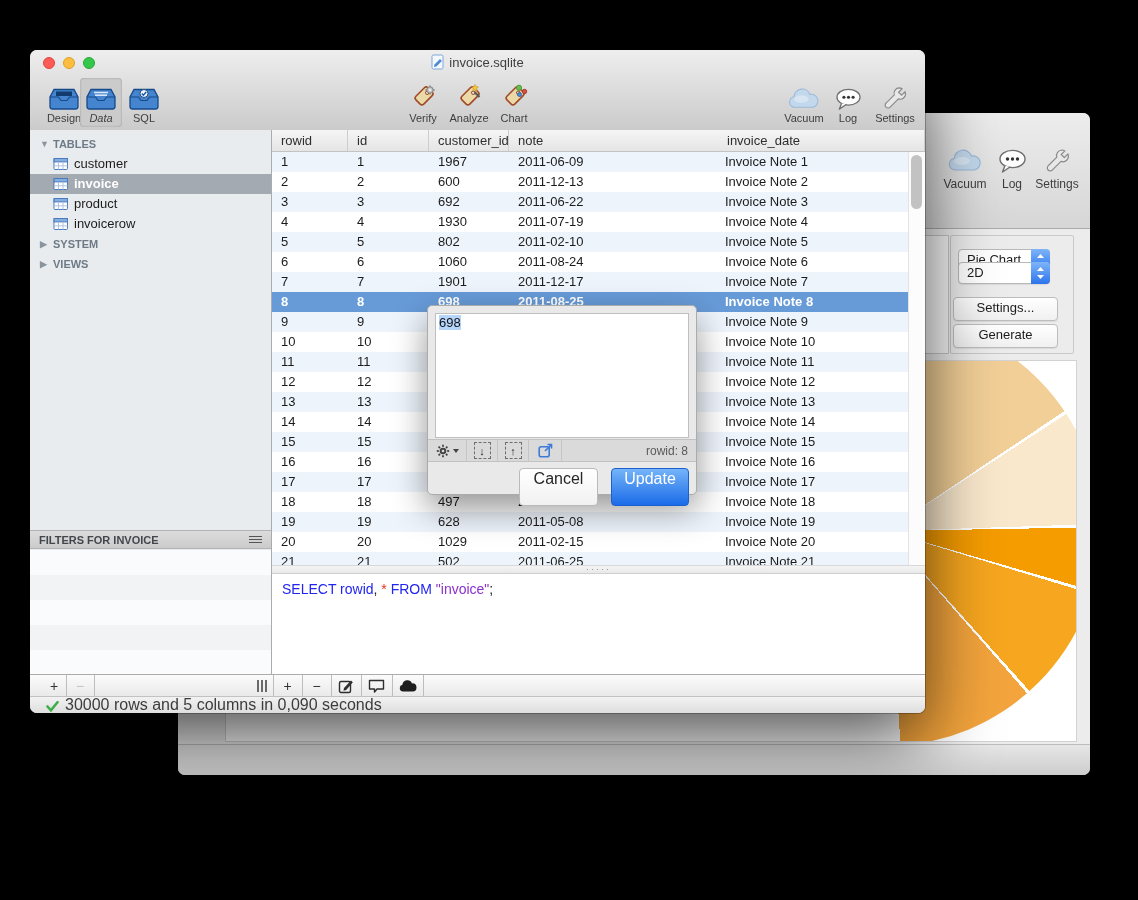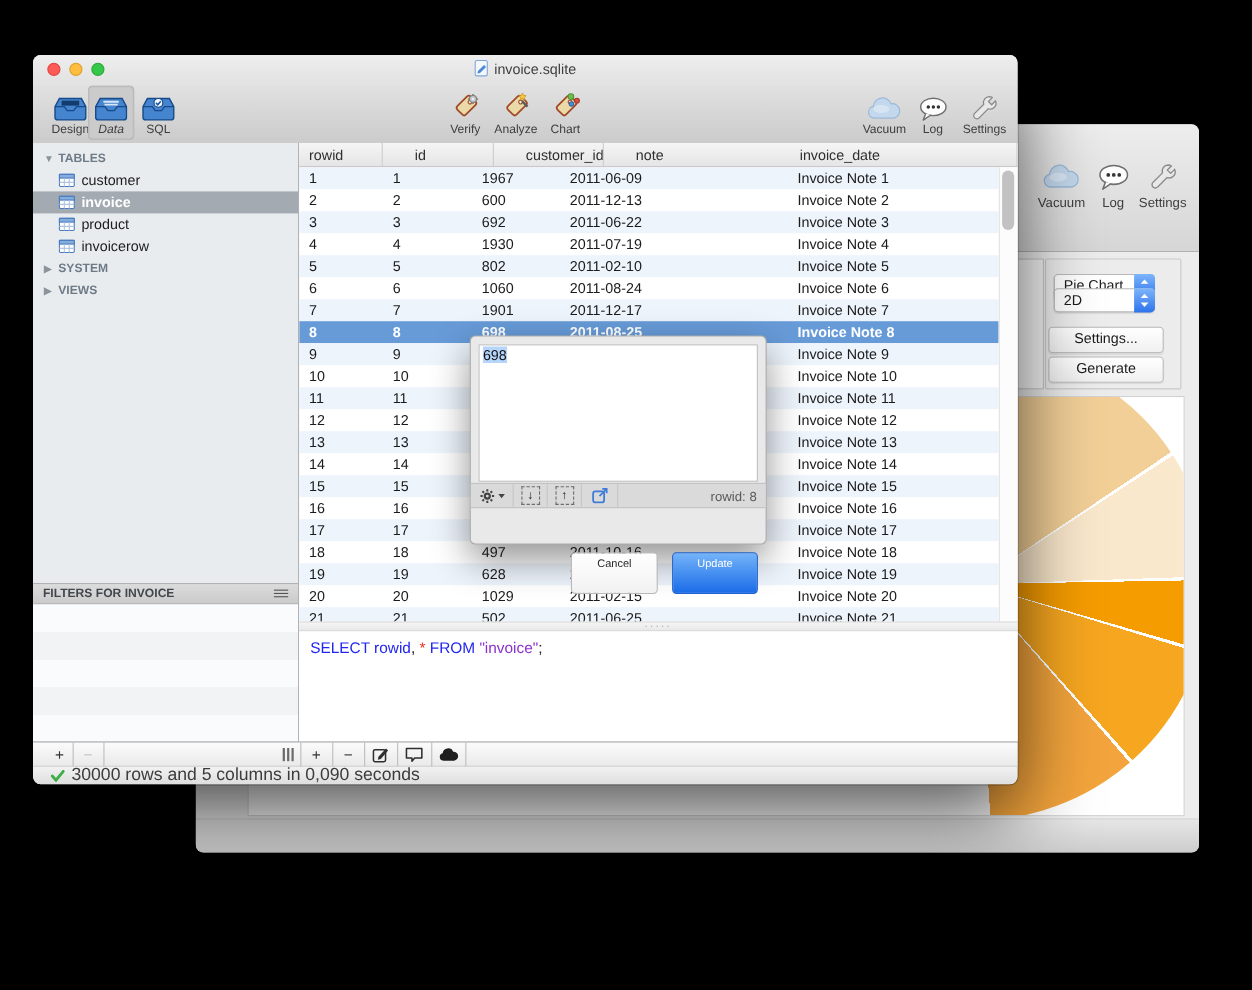--- a/index.html
+++ b/index.html
@@ -45,21 +45,21 @@
   .side-row.item .iicon{position:absolute;left:23px;top:3px;}
   .side-row.item .slbl{margin-left:44px;}
   .side-row.item.selected{background:#A4AAB1;color:#fff;font-weight:bold;}
   .filters-h{position:absolute;top:400px;left:0;right:0;height:19px;background:linear-gradient(#DCDCDC,#CBCBCB);border-top:1px solid #B3B3B3;border-bottom:1px solid #B3B3B3;font-size:11px;font-weight:bold;color:#42474D;line-height:19px;padding-left:9px;box-sizing:border-box;}
   .hamburger{position:absolute;right:9px;top:5px;width:13px;}
   .hamburger div{height:0;border-top:1.5px solid #555;margin-bottom:2px;}
   .stripes{position:absolute;top:420px;left:0;right:0;bottom:0;}
   .stripe{height:25px;}
   
   .table-area{position:absolute;left:242px;top:80px;width:653px;height:544px;background:#fff;}
-  .thead{position:absolute;top:0;left:0;right:0;height:22px;background:linear-gradient(#F5F5F5,#E5E5E5);border-bottom:1px solid #C3C3C3;display:flex;box-sizing:border-box;gap:20px;}
+  .thead{position:absolute;top:0;left:0;right:0;height:22px;background:linear-gradient(#F5F5F5,#E5E5E5);border-bottom:1px solid #C3C3C3;display:flex;box-sizing:border-box;}
   .th{box-sizing:border-box;border-right:1px solid #CDCDCD;padding-left:9px;font-size:13px;font-weight:500;color:#2E2E2E;line-height:21px;overflow:hidden;}
   .th.last{border-right:none;flex:1;}
   .c0{width:76px;}.c1{width:81px;}.c2{width:80px;}.c3{width:207px;}.c4{width:192px;}
   .rows{position:absolute;top:22px;left:0;width:636px;height:413px;overflow:hidden;}
   .trow{height:20px;display:flex;font-size:13px;color:#1B1B1B;line-height:20px;}
   .trow.alt{background:#EEF4FC;}
   .trow.selected{background:#679BD8;color:#fff;font-weight:bold;}
   .cell{box-sizing:border-box;padding-left:9px;overflow:hidden;white-space:nowrap;}
   .vscroll{position:absolute;top:22px;right:0;width:17px;height:413px;background:#FCFCFC;border-left:1px solid #E3E3E3;box-sizing:border-box;}
   .vthumb{position:absolute;left:2px;top:3px;width:11px;height:54px;background:#C2C2C2;border-radius:6px;}
@@ -75,21 +75,21 @@
   .statusbar svg{display:inline-block;vertical-align:-2px;margin:0 6px 0 16px;}
   
   .dialog{position:absolute;left:427px;top:305px;width:270px;height:190px;background:#E9E9E9;border:1px solid #ABABAB;border-radius:5px;box-shadow:0 14px 34px rgba(0,0,0,.42);box-sizing:border-box;}
   .dlg-text{position:absolute;left:7px;top:7px;width:254px;height:125px;background:#fff;border:1px solid #BFBFBF;box-sizing:border-box;font-size:13px;color:#111;padding:1px 3px;}
   .dlg-text .selspan{background:#B5D5FA;}
   .dlg-toolbar{position:absolute;left:0;top:133px;width:100%;height:23px;background:#DADADA;border-top:1px solid #C2C2C2;border-bottom:1px solid #C2C2C2;box-sizing:border-box;display:flex;align-items:stretch;}
   .dtc{border-right:1px solid #C6C6C6;display:flex;align-items:center;justify-content:center;}
   .dtc .dash{width:15px;height:15px;border:1px dashed #6E6E6E;display:flex;align-items:center;justify-content:center;font-size:11px;font-weight:bold;color:#222;}
   .dtc.grow{flex:1;justify-content:flex-end;padding-right:8px;font-size:12px;color:#5A5A5A;border-right:none;}
   .caret{width:0;height:0;border-left:3.5px solid transparent;border-right:3.5px solid transparent;border-top:4px solid #444;margin-left:3px;}
-  .dlg-btn{position:absolute;top:162px;height:38px;border-radius:4px;font-size:10px;text-align:center;line-height:20px;box-sizing:border-box;margin-top:34px;}
+  .dlg-btn{position:absolute;top:162px;height:38px;border-radius:4px;font-size:16px;text-align:center;line-height:20px;box-sizing:border-box;}
   .btn-cancel{left:91px;width:79px;background:linear-gradient(#FFFFFF,#F1F1F1);border:1px solid #BABABA;color:#262626;}
   .btn-update{left:183px;width:78px;background:linear-gradient(#74B4F9,#1A6BE8);border:1px solid #1C5FCE;color:#fff;}
 </style>
 </head>
 <body>
 
 <div class="stage">
 
   <div class="bg-window">
     <div class="bgw-toolbar">

